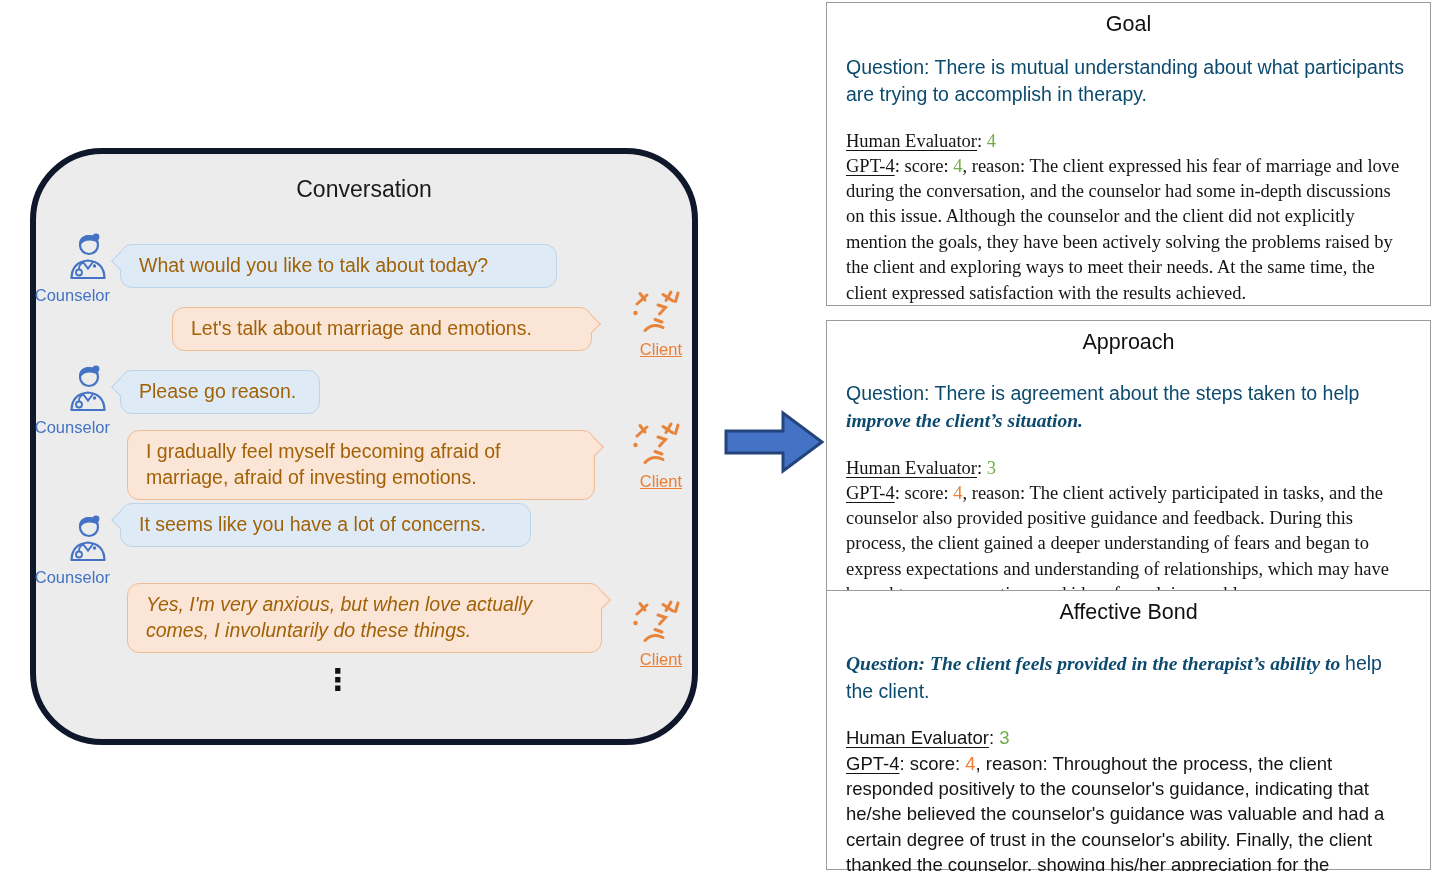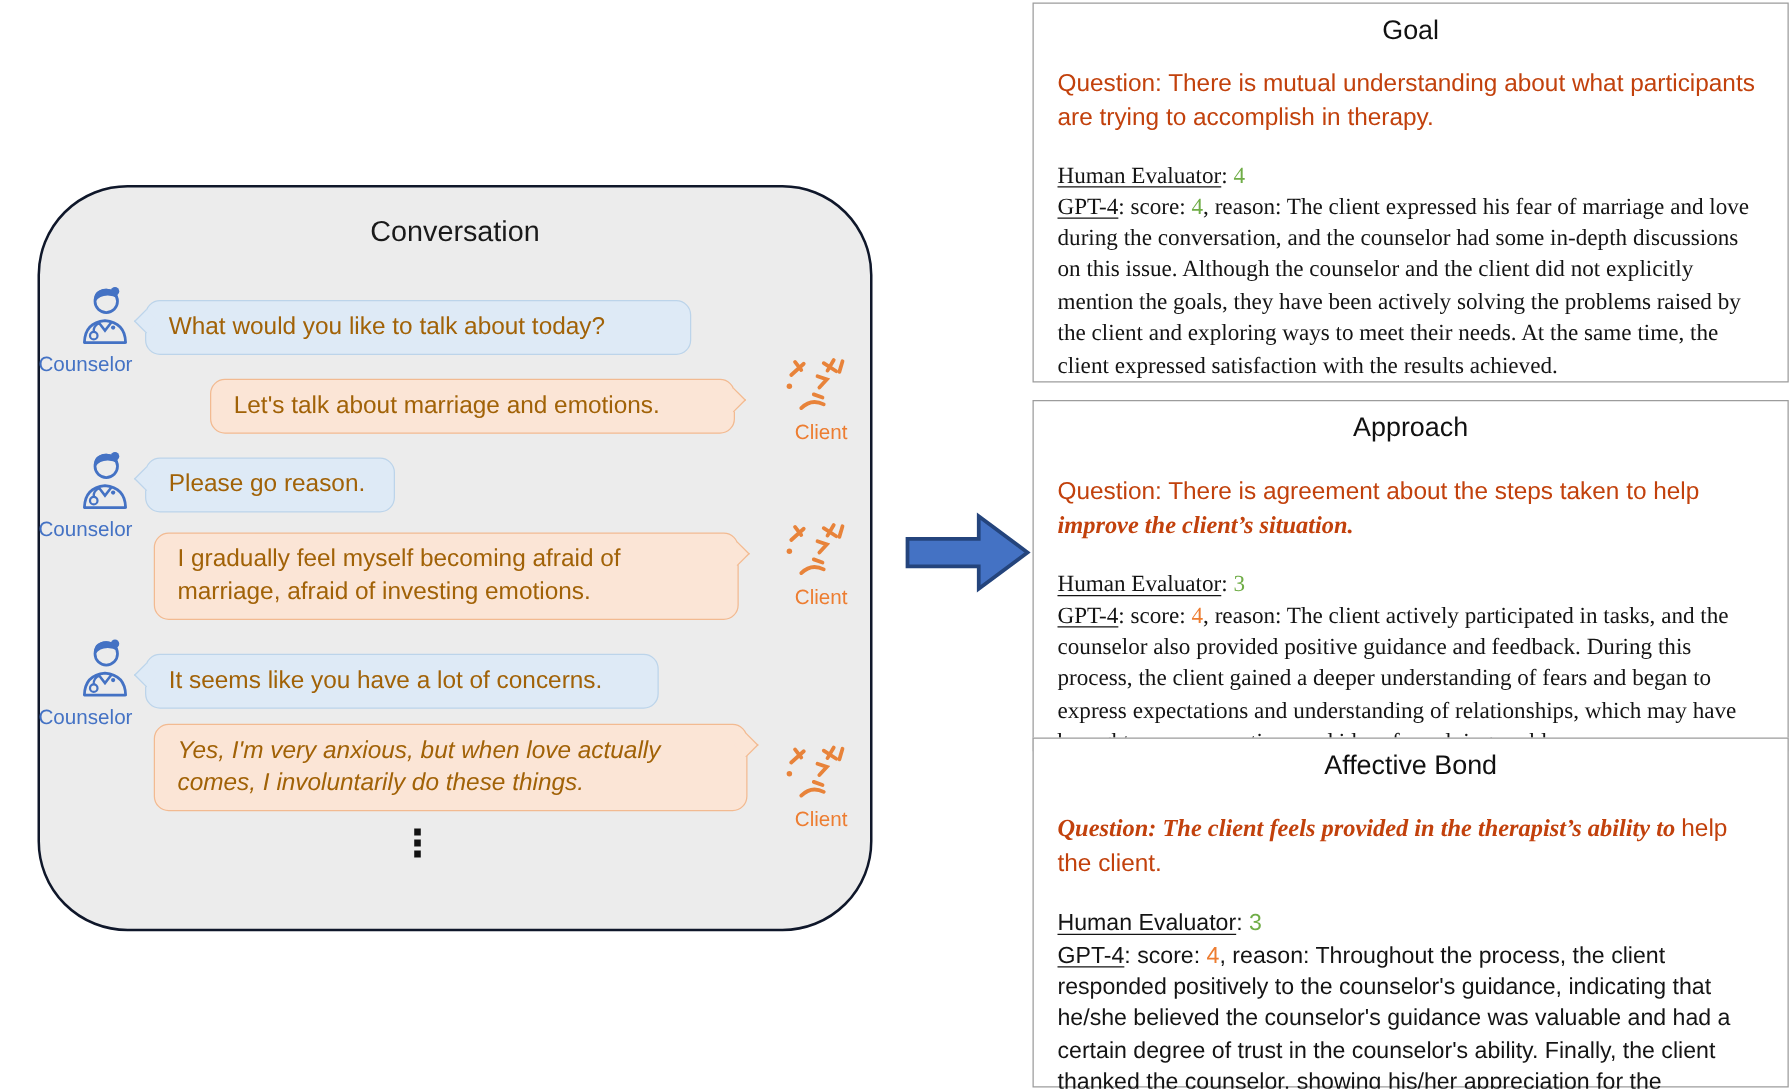--- a/index.html
+++ b/index.html
@@ -5,30 +5,30 @@
   * { margin:0; padding:0; box-sizing:border-box; }
   html,body { width:1433px; height:871px; background:#ffffff; overflow:hidden; }
   body { position:relative; font-family:"Liberation Sans","DejaVu Sans",sans-serif; }
 
   .sans  { font-family:"Liberation Sans","DejaVu Sans",sans-serif; }
   .serif { font-family:"Liberation Serif","DejaVu Serif",serif; }
 
   
   .conv-box {
     position:absolute; left:30px; top:148px; width:668px; height:597px;
-    background:#ECECEC; border:2px solid #0f172a; border-radius:72px;
+    background:#ECECEC; border:6px solid #0f172a; border-radius:72px;
   }
   .conv-title {
     position:absolute; top:22px; left:0; width:100%; text-align:center;
     font-size:23px; color:#1a1a1a;
   }
   .speaker { position:absolute; width:84px; text-align:right; }
   .speaker .lbl { display:block; margin-top:2px; font-size:16.5px; }
   .speaker-counselor .lbl { color:#4472C4; }
-  .speaker-client    .lbl { color:#ED7D31; }
+  .speaker-client    .lbl { color:#ED7D31;text-decoration:underline; }
 
   .sp-c1 { left:-10px; top:78px; }
   .sp-c2 { left:-10px; top:210px; }
   .sp-c3 { left:-10px; top:360px; }
   .sp-k1 { left:562px; top:134px; }
   .sp-k2 { left:562px; top:266px; }
   .sp-k3 { left:562px; top:444px; }
 
   .bubble {
     position:absolute; padding:8px 18px; border-radius:12px;
@@ -45,21 +45,21 @@
     border-left:1.5px solid #BCD4EA; border-bottom:1.5px solid #BCD4EA;
   }
   .bubble-client::before {
     right:-7px; background:#FBE5D6;
     border-right:1.5px solid #F2BA91; border-top:1.5px solid #F2BA91;
   }
   .b1 { left:84px;  top:90px;  width:437px; }
   .b2 { left:136px; top:153px; width:420px; }
   .b3 { left:84px;  top:216px; width:200px; }
   .b4 { left:91px;  top:276px; width:468px; }
-  .b5 { left:84px;  top:373px; width:411px; }
+  .b5 { left:84px;  top:349px; width:411px; }
   .b6 { left:91px;  top:429px; width:475px;font-style:italic; }
 
   .conv-ellipsis {
     position:absolute; left:282px; top:508px; width:40px; text-align:center;
     font-size:30px; font-weight:bold; color:#111; letter-spacing:0;
   }
 
   
   .mid-arrow { position:absolute; left:722px; top:406px; }
 
@@ -67,21 +67,21 @@
   .panels { position:absolute; left:826px; top:2px; width:611px; height:868px; }
   .panel {
     position:absolute; left:0; width:605px; background:#fff;
     border:1px solid #9C9C9C; padding:0 19px;
   }
   .panel-goal      { top:0;   height:304px; }
   .panel-approach  { top:306px; height:281px;margin-top:12px; }
   .panel-affective { top:588px; height:280px; }
 
   .panel-title { text-align:center; margin-top:9px; font-size:21.5px; color:#111; }
-  .question { margin-top:17px; font-size:19.5px; line-height:1.38; color:#c2410c; }
+  .question { margin-top:17px; font-size:19.5px; line-height:1.38; color:#0c4a6e; }
   .panel-approach .question, .panel-affective .question { margin-top:25px; }
   .q-bold-italic-serif {
     font-family:"Liberation Serif","DejaVu Serif",serif;
     font-weight:bold; font-style:italic;
   }
   .scores { margin-top:21px; font-size:18.5px; color:#141414; }
   .human-line { line-height:1.35; }
   .gpt-par { line-height:1.37; }
   .u { text-decoration:underline; text-underline-offset:3px; }
   .score-green  { color:#70AD47; }

